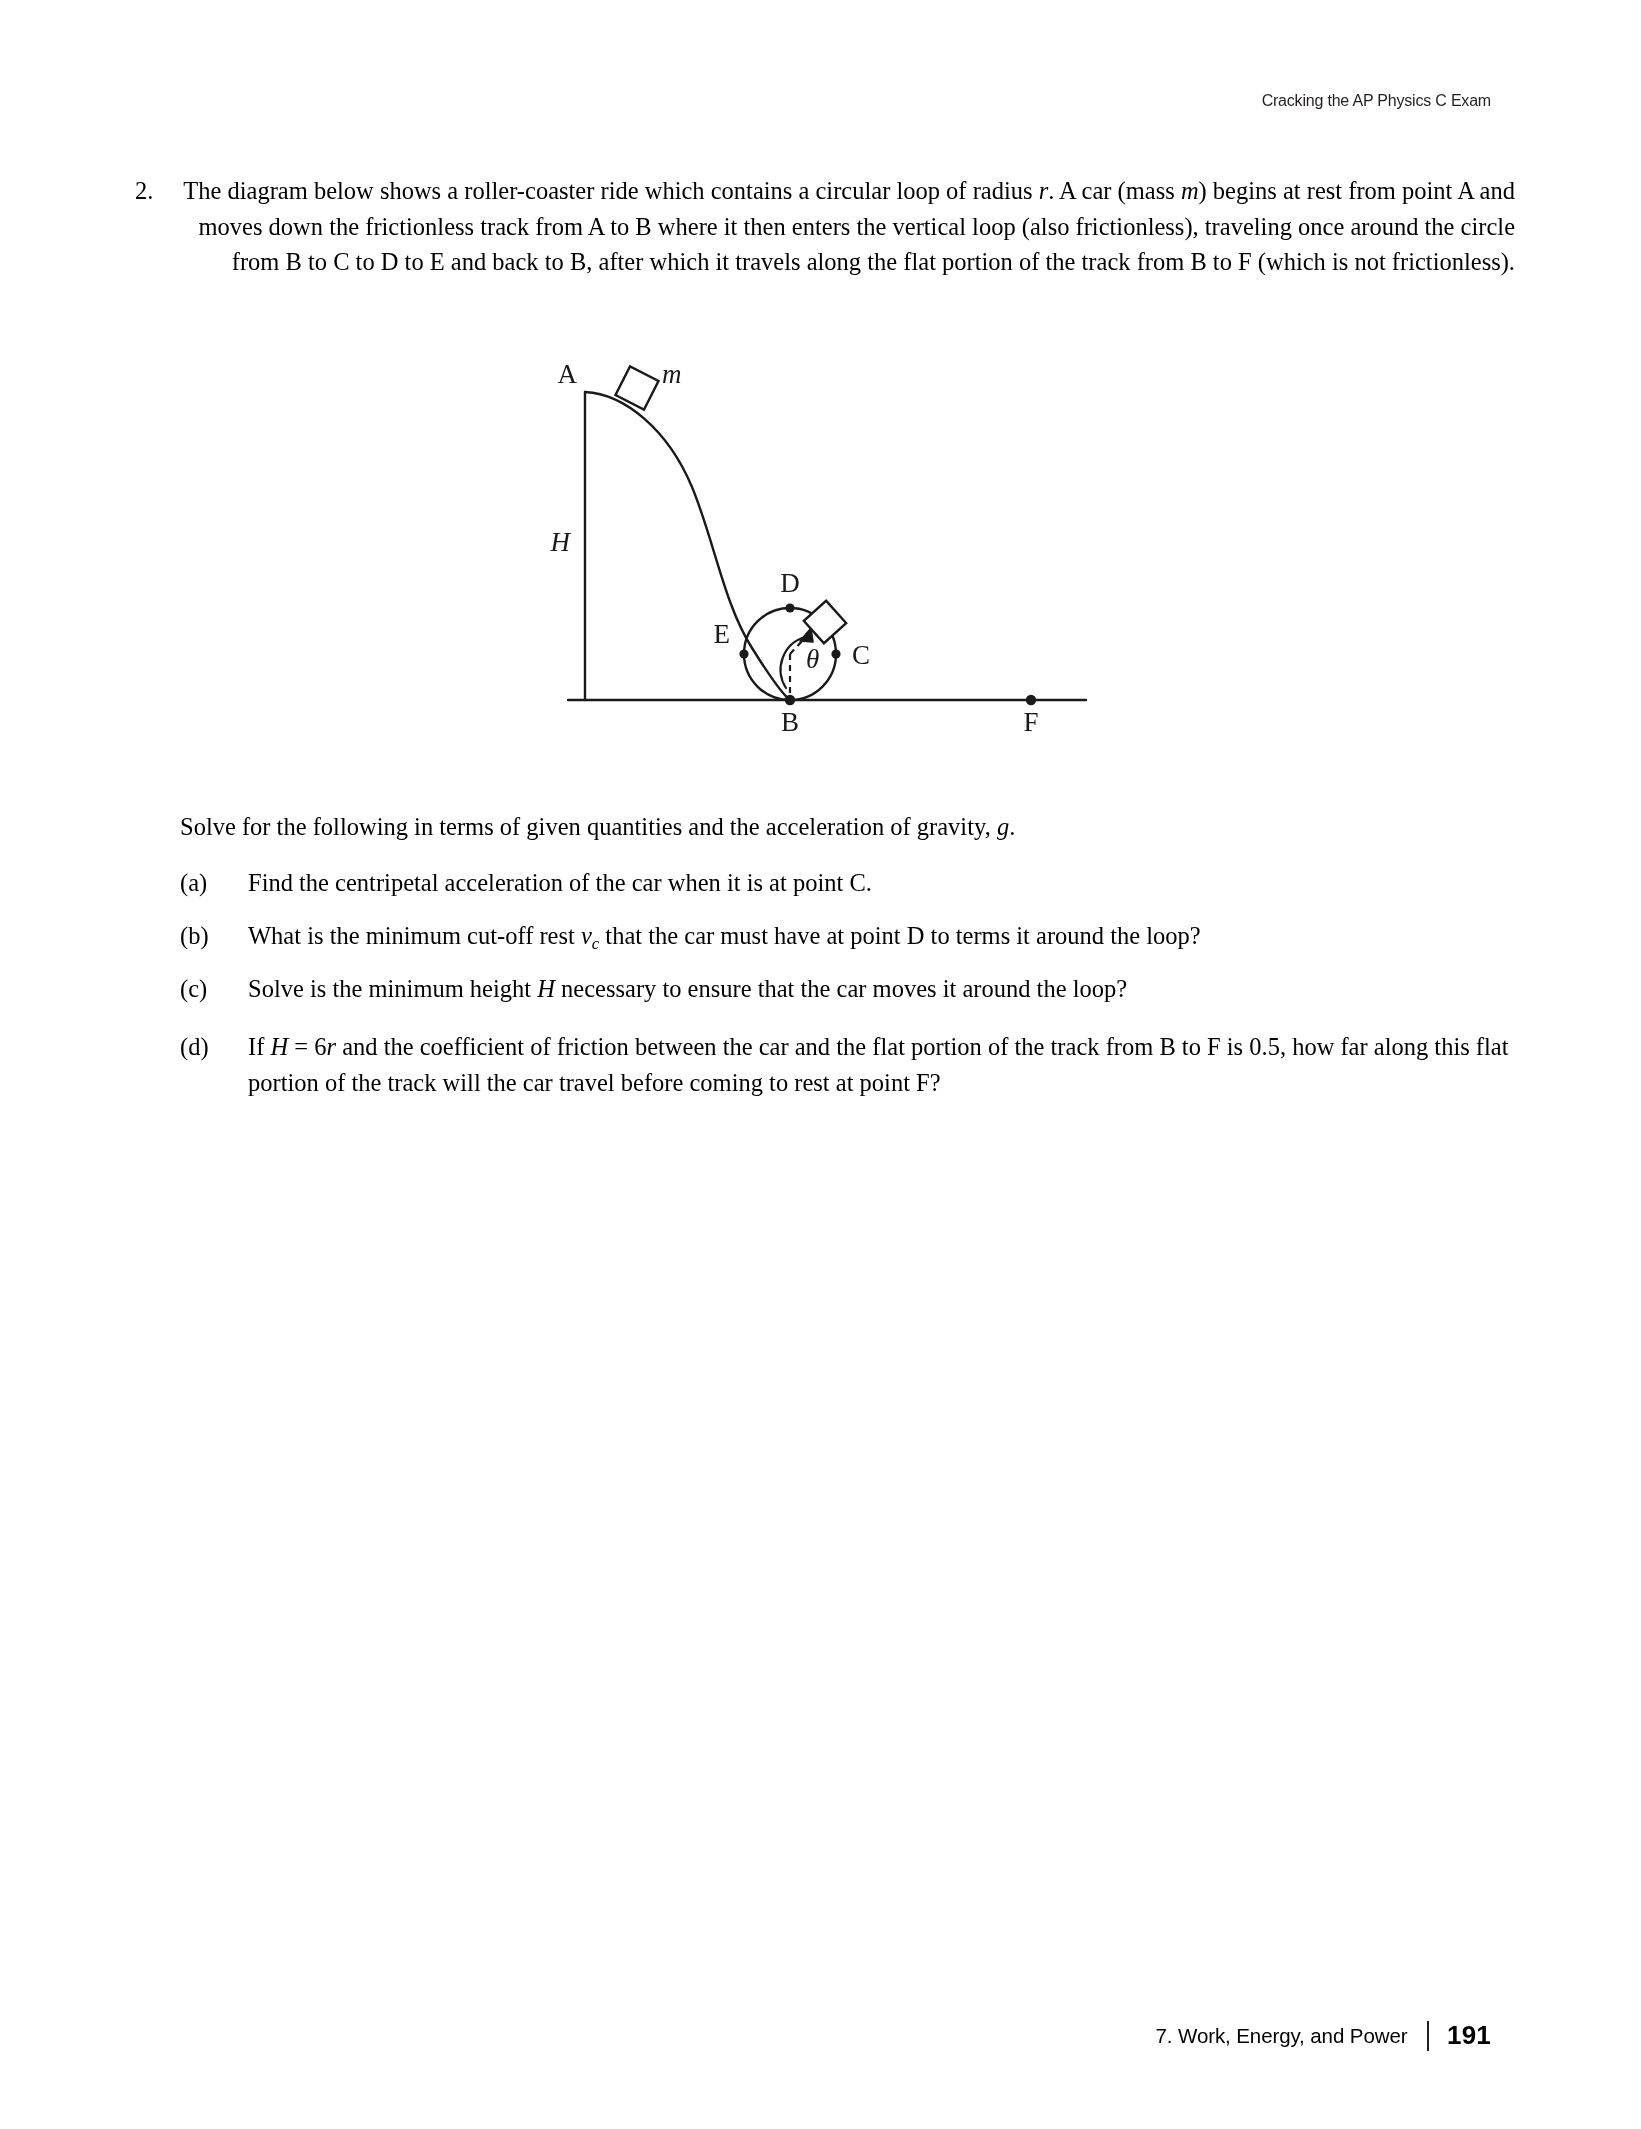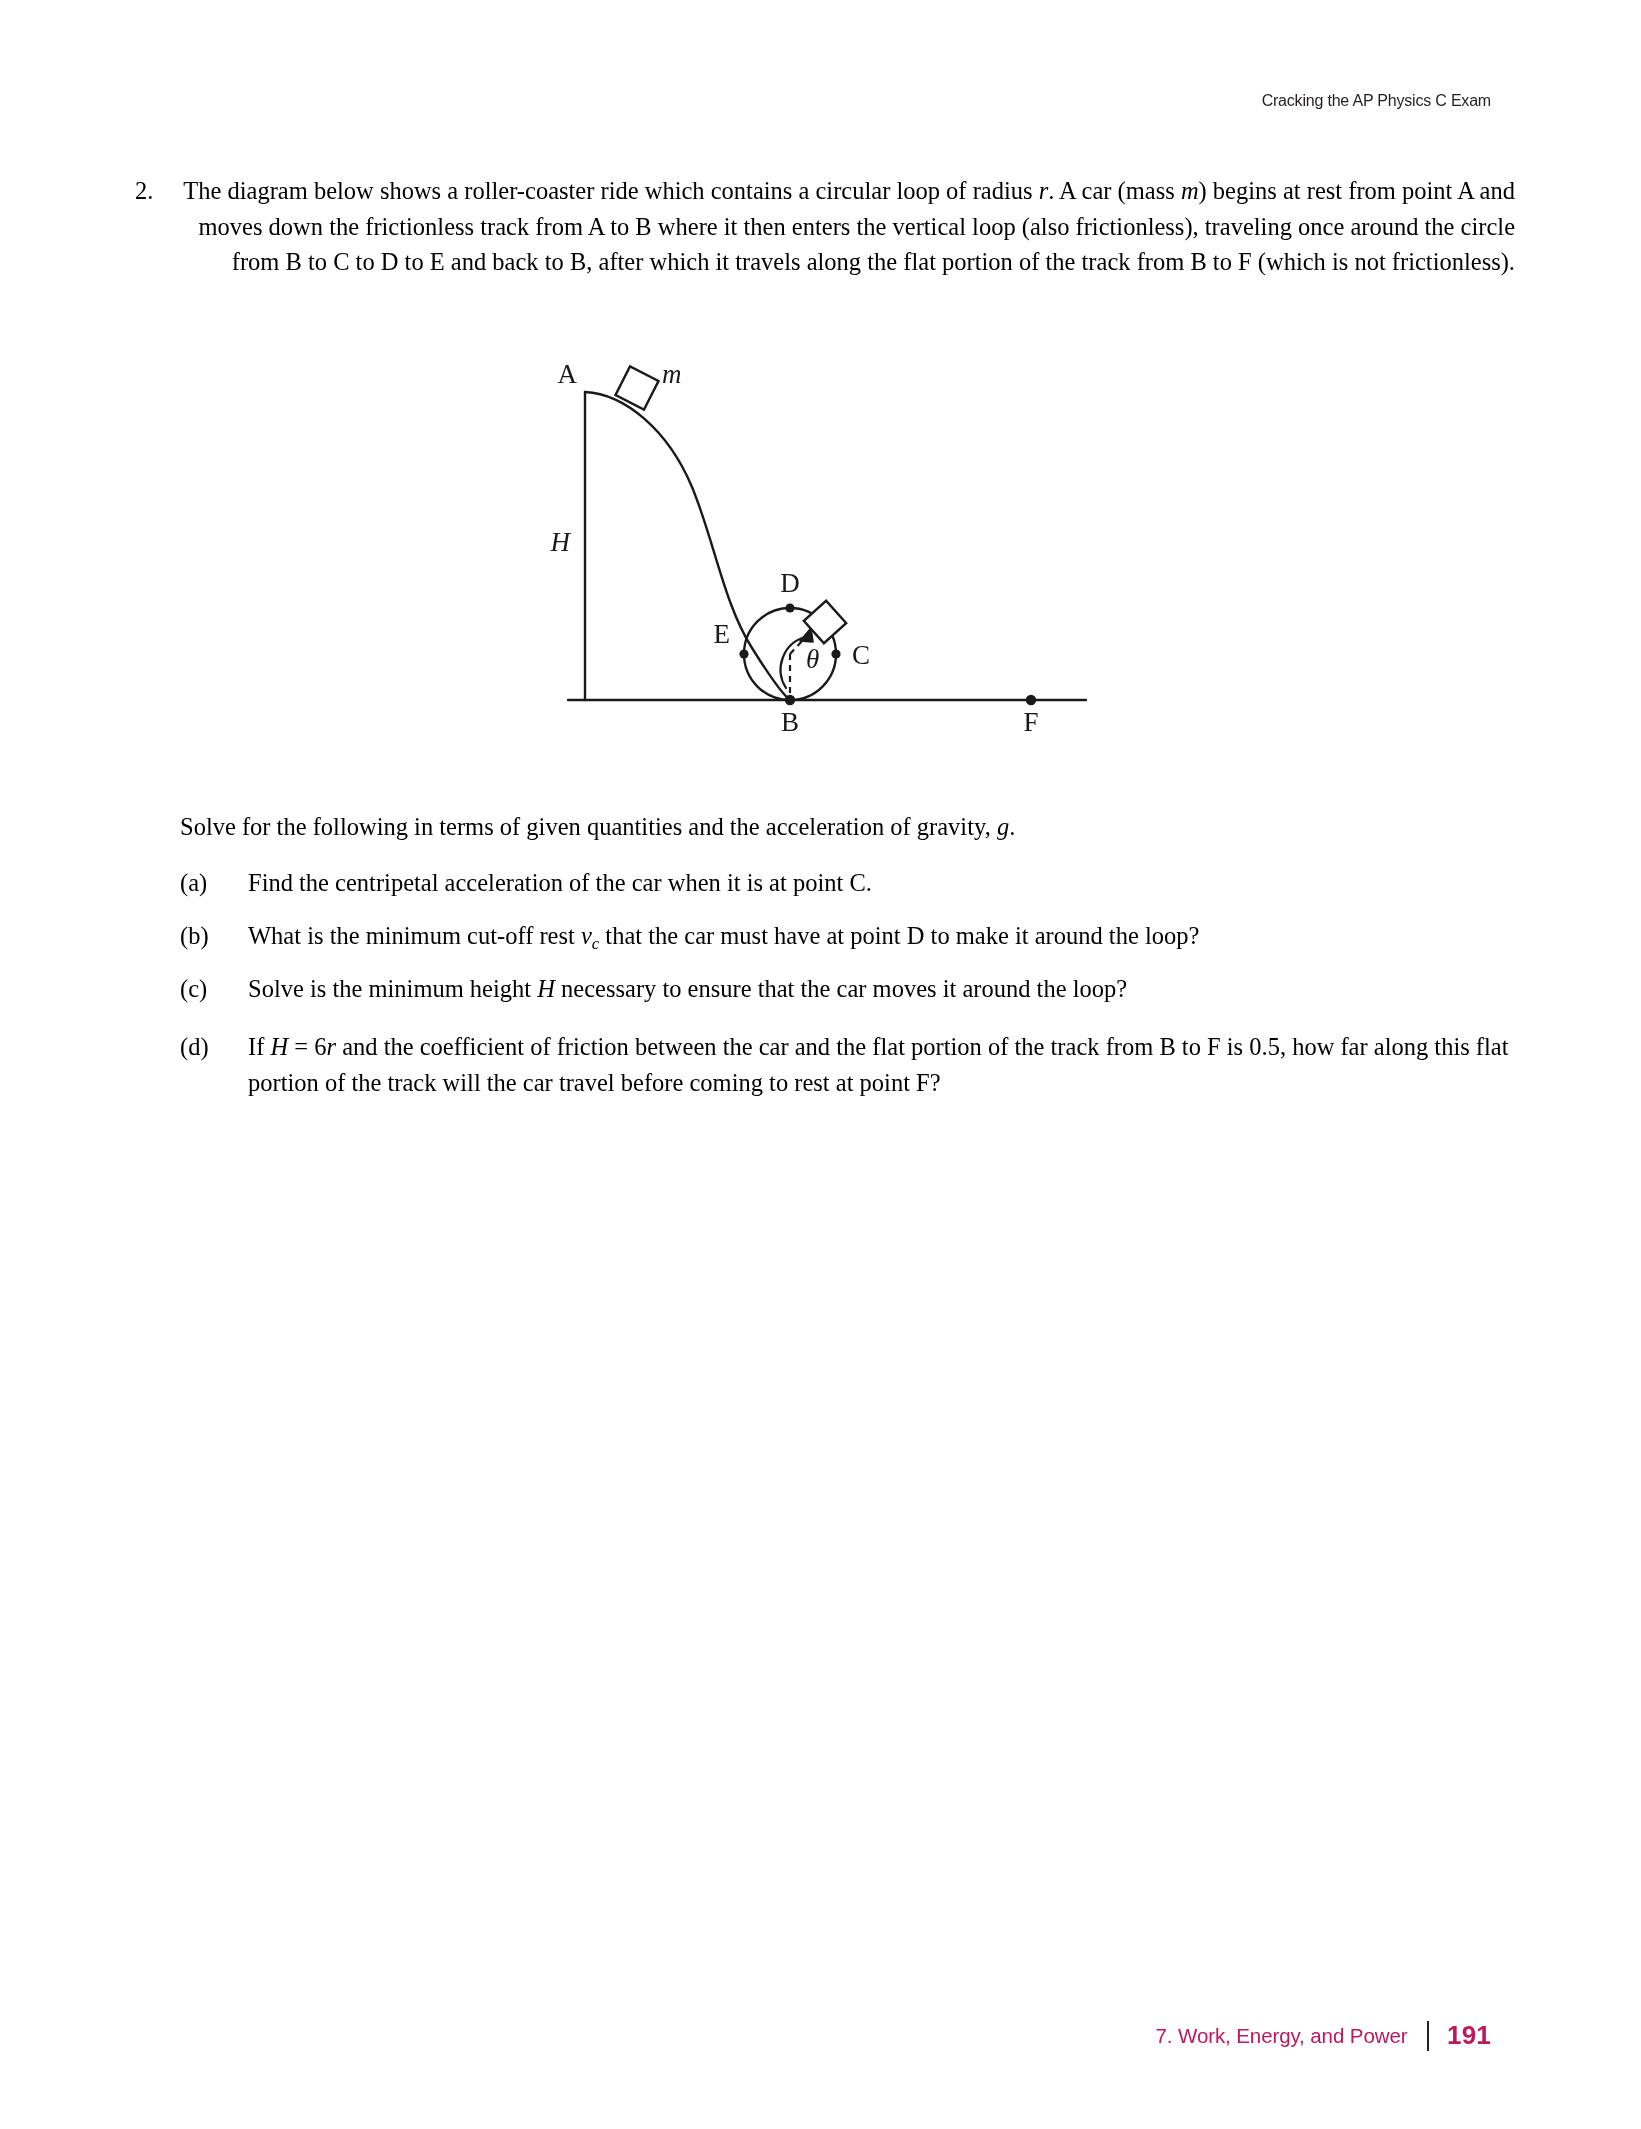--- a/index.html
+++ b/index.html
@@ -100,21 +100,21 @@
   }
 
   
   .footer {
     position: absolute;
     bottom: 78px;
     right: 150px;
     display: flex;
     align-items: center;
     font-family: "Liberation Sans", sans-serif;
-    color: #be185d;
+    color: #000000;
     white-space: nowrap;
   }
   .footer-chapter {
     font-size: 20.5px;
     letter-spacing: -0.1px;
   }
   .footer-rule {
     width: 1.6px;
     height: 30px;
     background: #231f20;
@@ -203,21 +203,21 @@
 
 <div class="solve-line"><span>Solve for the following in terms of given quantities and the acceleration of gravity, </span><span class="var">g</span><span>.</span></div>
 
 <div class="part part-a">
   <span class="part-label">(a)</span>
   <span class="part-text">Find the centripetal acceleration of the car when it is at point C.</span>
 </div>
 
 <div class="part part-b">
   <span class="part-label">(b)</span>
-  <span class="part-text"><span>What is the minimum cut-off rest </span><span class="var">v</span><span class="sub">c</span><span> that the car must have at point D to make it around the loop?</span></span>
+  <span class="part-text"><span>What is the minimum cut-off rest </span><span class="var">v</span><span class="sub">c</span><span> that the car must have at point D to terms it around the loop?</span></span>
 </div>
 
 <div class="part part-c">
   <span class="part-label">(c)</span>
   <span class="part-text"><span>Solve is the minimum height </span><span class="var">H</span><span> necessary to ensure that the car moves it around the loop?</span></span>
 </div>
 
 <div class="part part-d">
   <span class="part-label">(d)</span>
   <span class="part-text"><span>If </span><span class="var">H</span><span> = 6</span><span class="var">r</span><span> and the coefficient of friction between the car and the flat portion of the track from B to F is 0.5, how far along this flat portion of the track will the car travel before coming to rest at point F?</span></span>

